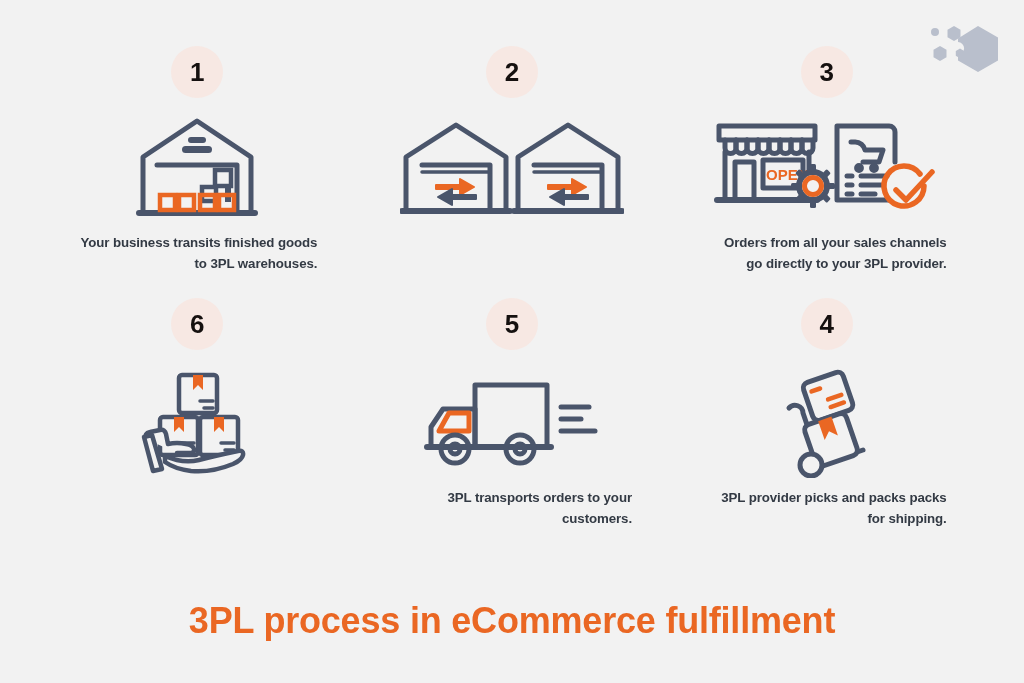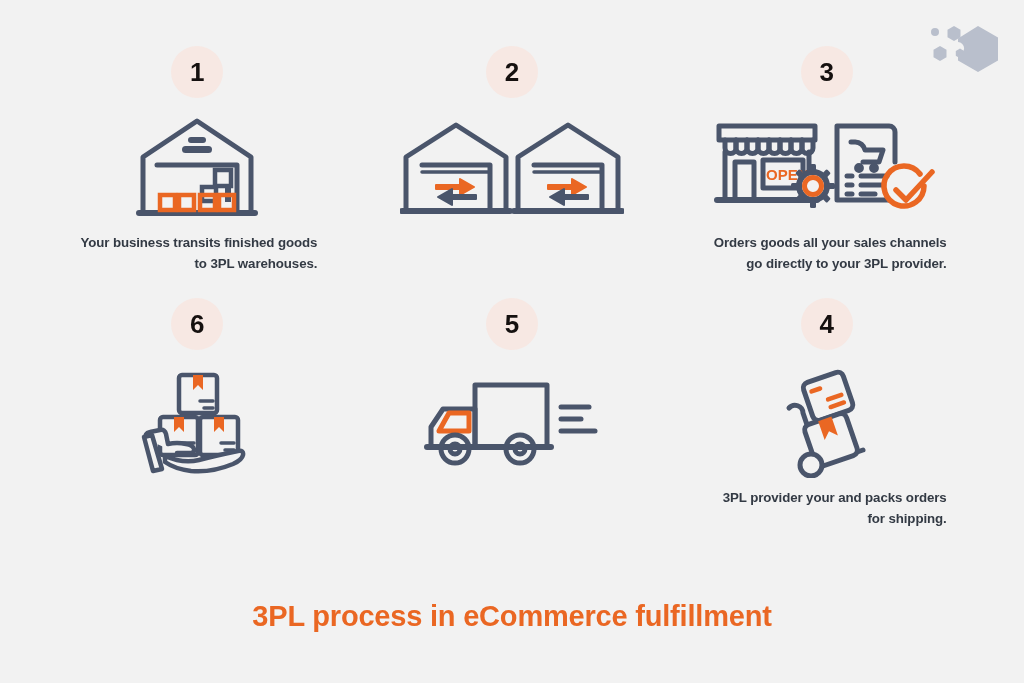--- a/index.html
+++ b/index.html
@@ -87,21 +87,21 @@
   
   .row2 .icon-box { height: 112px; margin-top: 16px; }
 
   
   .title {
     position: absolute;
     left: 0;
     right: 0;
     top: 600px;
     text-align: center;
-    font-size: 29px;
+    font-size: 36px;
     font-weight: bold;
     color: #ea6723;
     letter-spacing: -0.2px;
   }
 
   svg { display: block; }
 </style>
 </head>
 <body>
 
@@ -235,21 +235,21 @@
             <line x1="136" y1="80" x2="141" y2="80"></line>
             <line x1="150" y1="80" x2="164" y2="80"></line>
           </g>
 
           <g fill="none" stroke="#ea6723" stroke-width="5.5" stroke-linecap="round" stroke-linejoin="round">
             <path d="M209 60 a20 20 0 1 0 4 12"></path>
             <path d="M185 76 l10 10 l26 -28"></path>
           </g>
         </svg>
       </div>
-      <div class="caption">Orders goods all your sales channels go directly to your 3PL provider.</div>
+      <div class="caption">Orders from all your sales channels go directly to your 3PL provider.</div>
     </div>
 
     <div class="step row2">
       <div class="badge">6</div>
       <div class="icon-box">
         <svg width="118" height="106" viewBox="0 0 118 106" aria-hidden="true">
 
           <g>
             <rect x="41" y="6" width="38" height="38" rx="3" fill="#f2f2f2" stroke="#4a556b" stroke-width="4.5"></rect>
             <path d="M55 6 h10 v15 l-5 -5 l-5 5 Z" fill="#ea6723"></path>
@@ -304,20 +304,21 @@
             <circle cx="99" cy="74" r="14"></circle>
             <circle cx="99" cy="74" r="5"></circle>
           </g>
           <g stroke="#4a556b" stroke-width="5" stroke-linecap="round">
             <line x1="140" y1="32" x2="168" y2="32"></line>
             <line x1="140" y1="44" x2="160" y2="44"></line>
             <line x1="140" y1="56" x2="174" y2="56"></line>
           </g>
         </svg>
       </div>
+      <div class="caption">3PL transports orders to your customers.</div>
     </div>
 
     <div class="step row2">
       <div class="badge">4</div>
       <div class="icon-box">
         <svg width="104" height="112" viewBox="0 0 104 112" aria-hidden="true">
 
           <g fill="none" stroke="#4a556b" stroke-width="5" stroke-linecap="round" stroke-linejoin="round">
             <path d="M14 42 a8 8 0 0 1 14 5 L46 100"></path>
             <line x1="42" y1="100" x2="88" y2="84"></line>
@@ -333,20 +334,20 @@
           </g>
 
           <g transform="rotate(-19 56 74)">
             <rect x="34" y="52" width="44" height="44" rx="6" fill="#f2f2f2" stroke="#4a556b" stroke-width="5"></rect>
             <path d="M50 52 h14 v20 l-7 -7 l-7 7 Z" fill="#ea6723"></path>
           </g>
 
           <circle cx="36" cy="99" r="11" fill="#f2f2f2" stroke="#4a556b" stroke-width="5"></circle>
         </svg>
       </div>
-      <div class="caption">3PL provider your and packs orders for shipping.</div>
+      <div class="caption">3PL provider picks and packs packs for shipping.</div>
     </div>
 
   </div>
 
   <div class="title">3PL process in eCommerce fulfillment</div>
 
 </div>
 
 </body></html>

